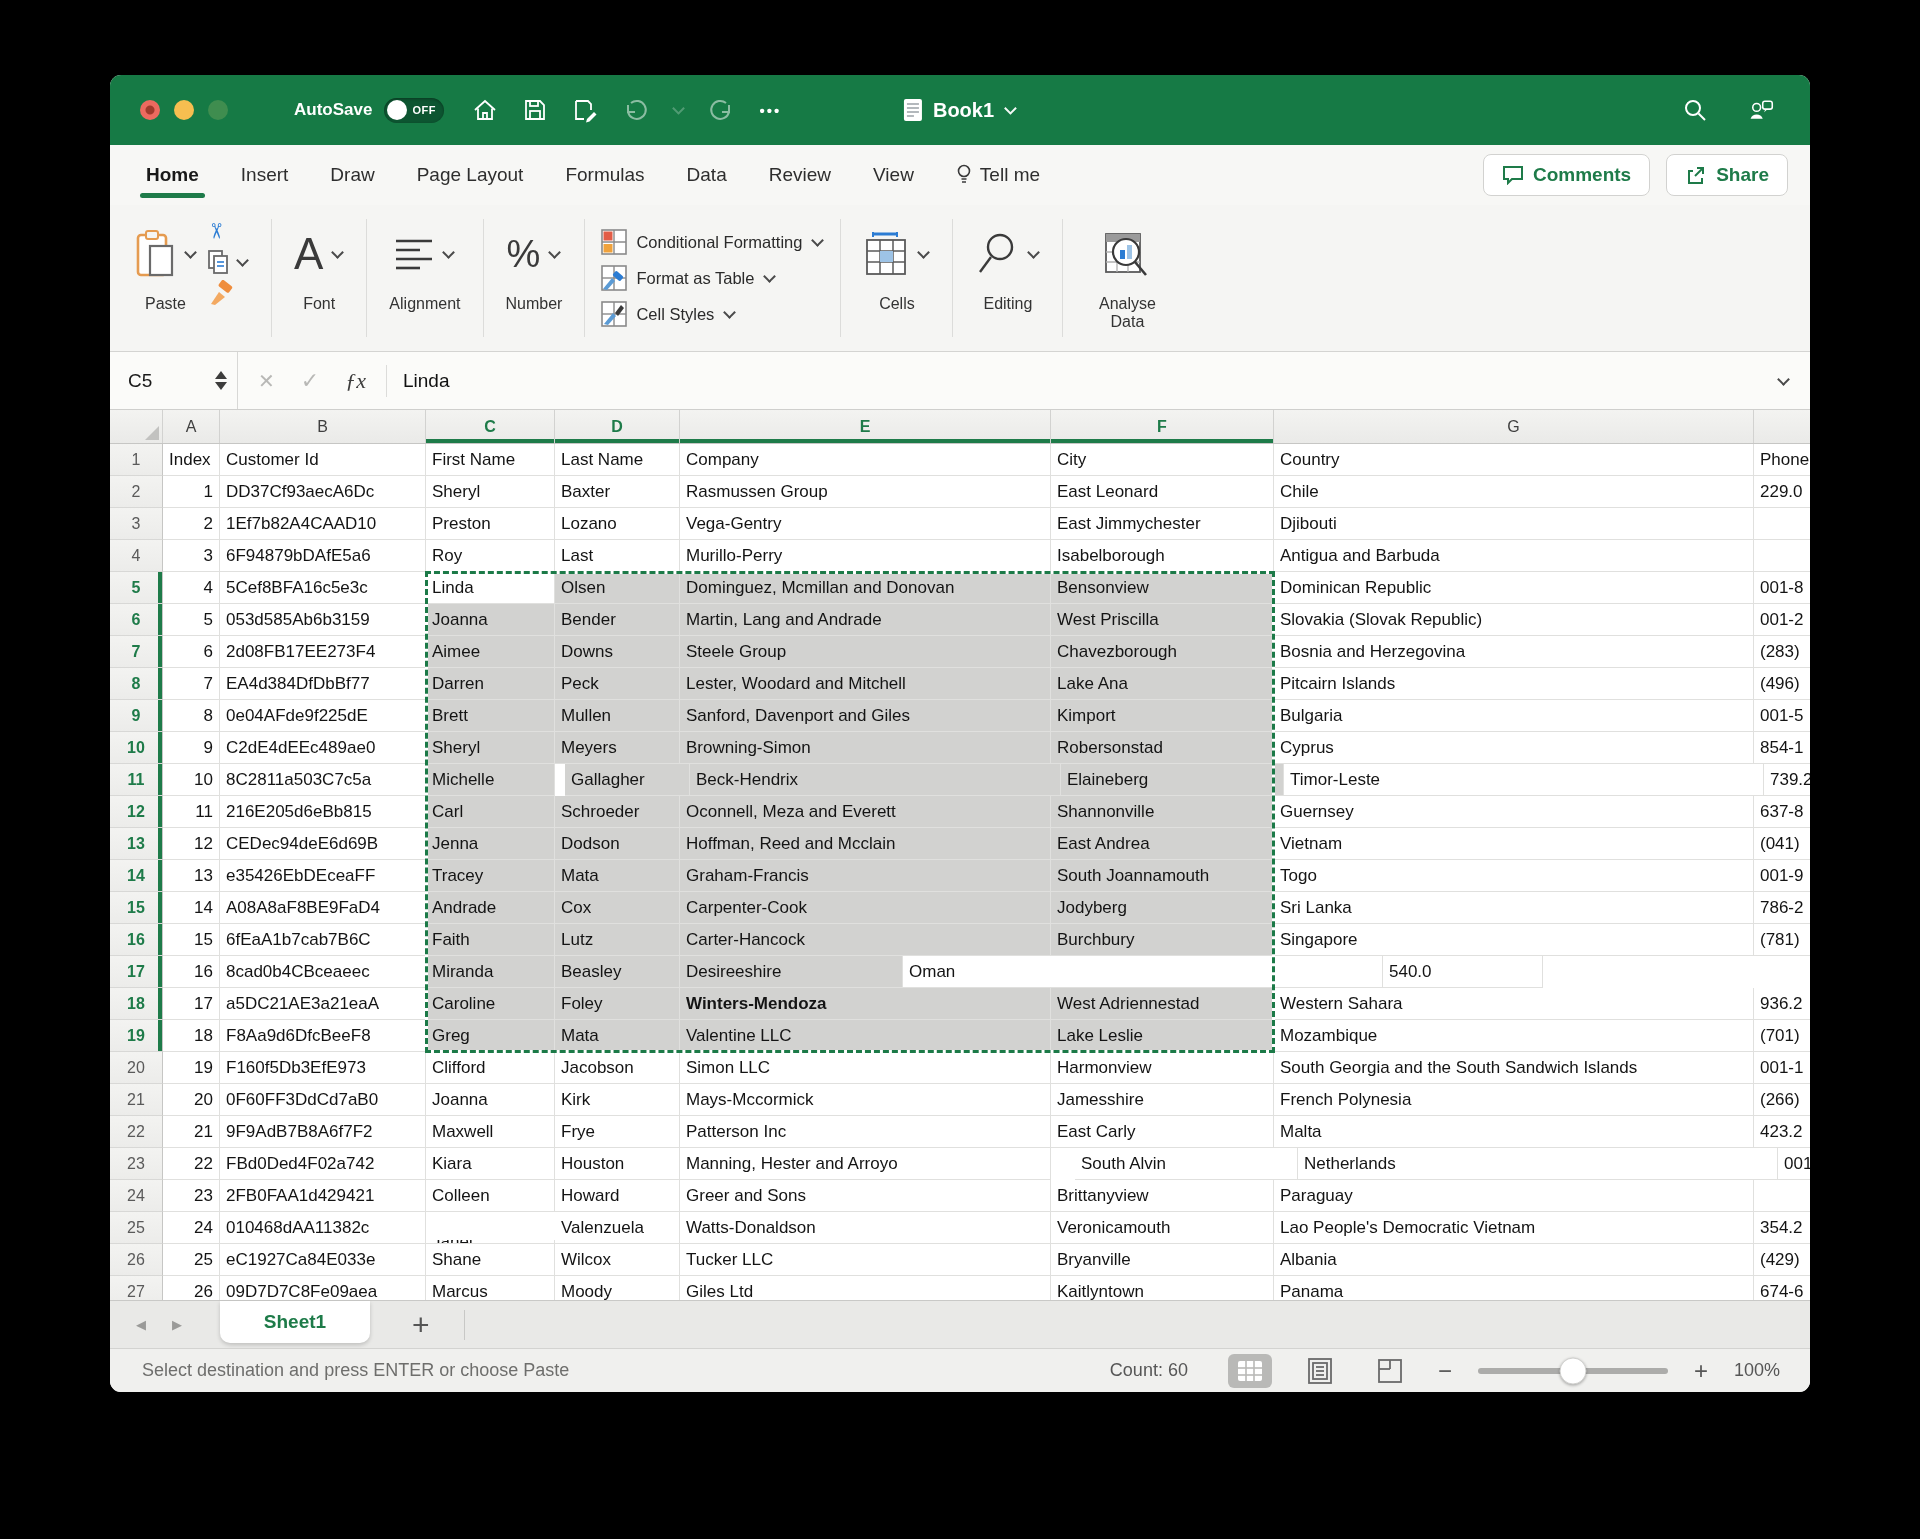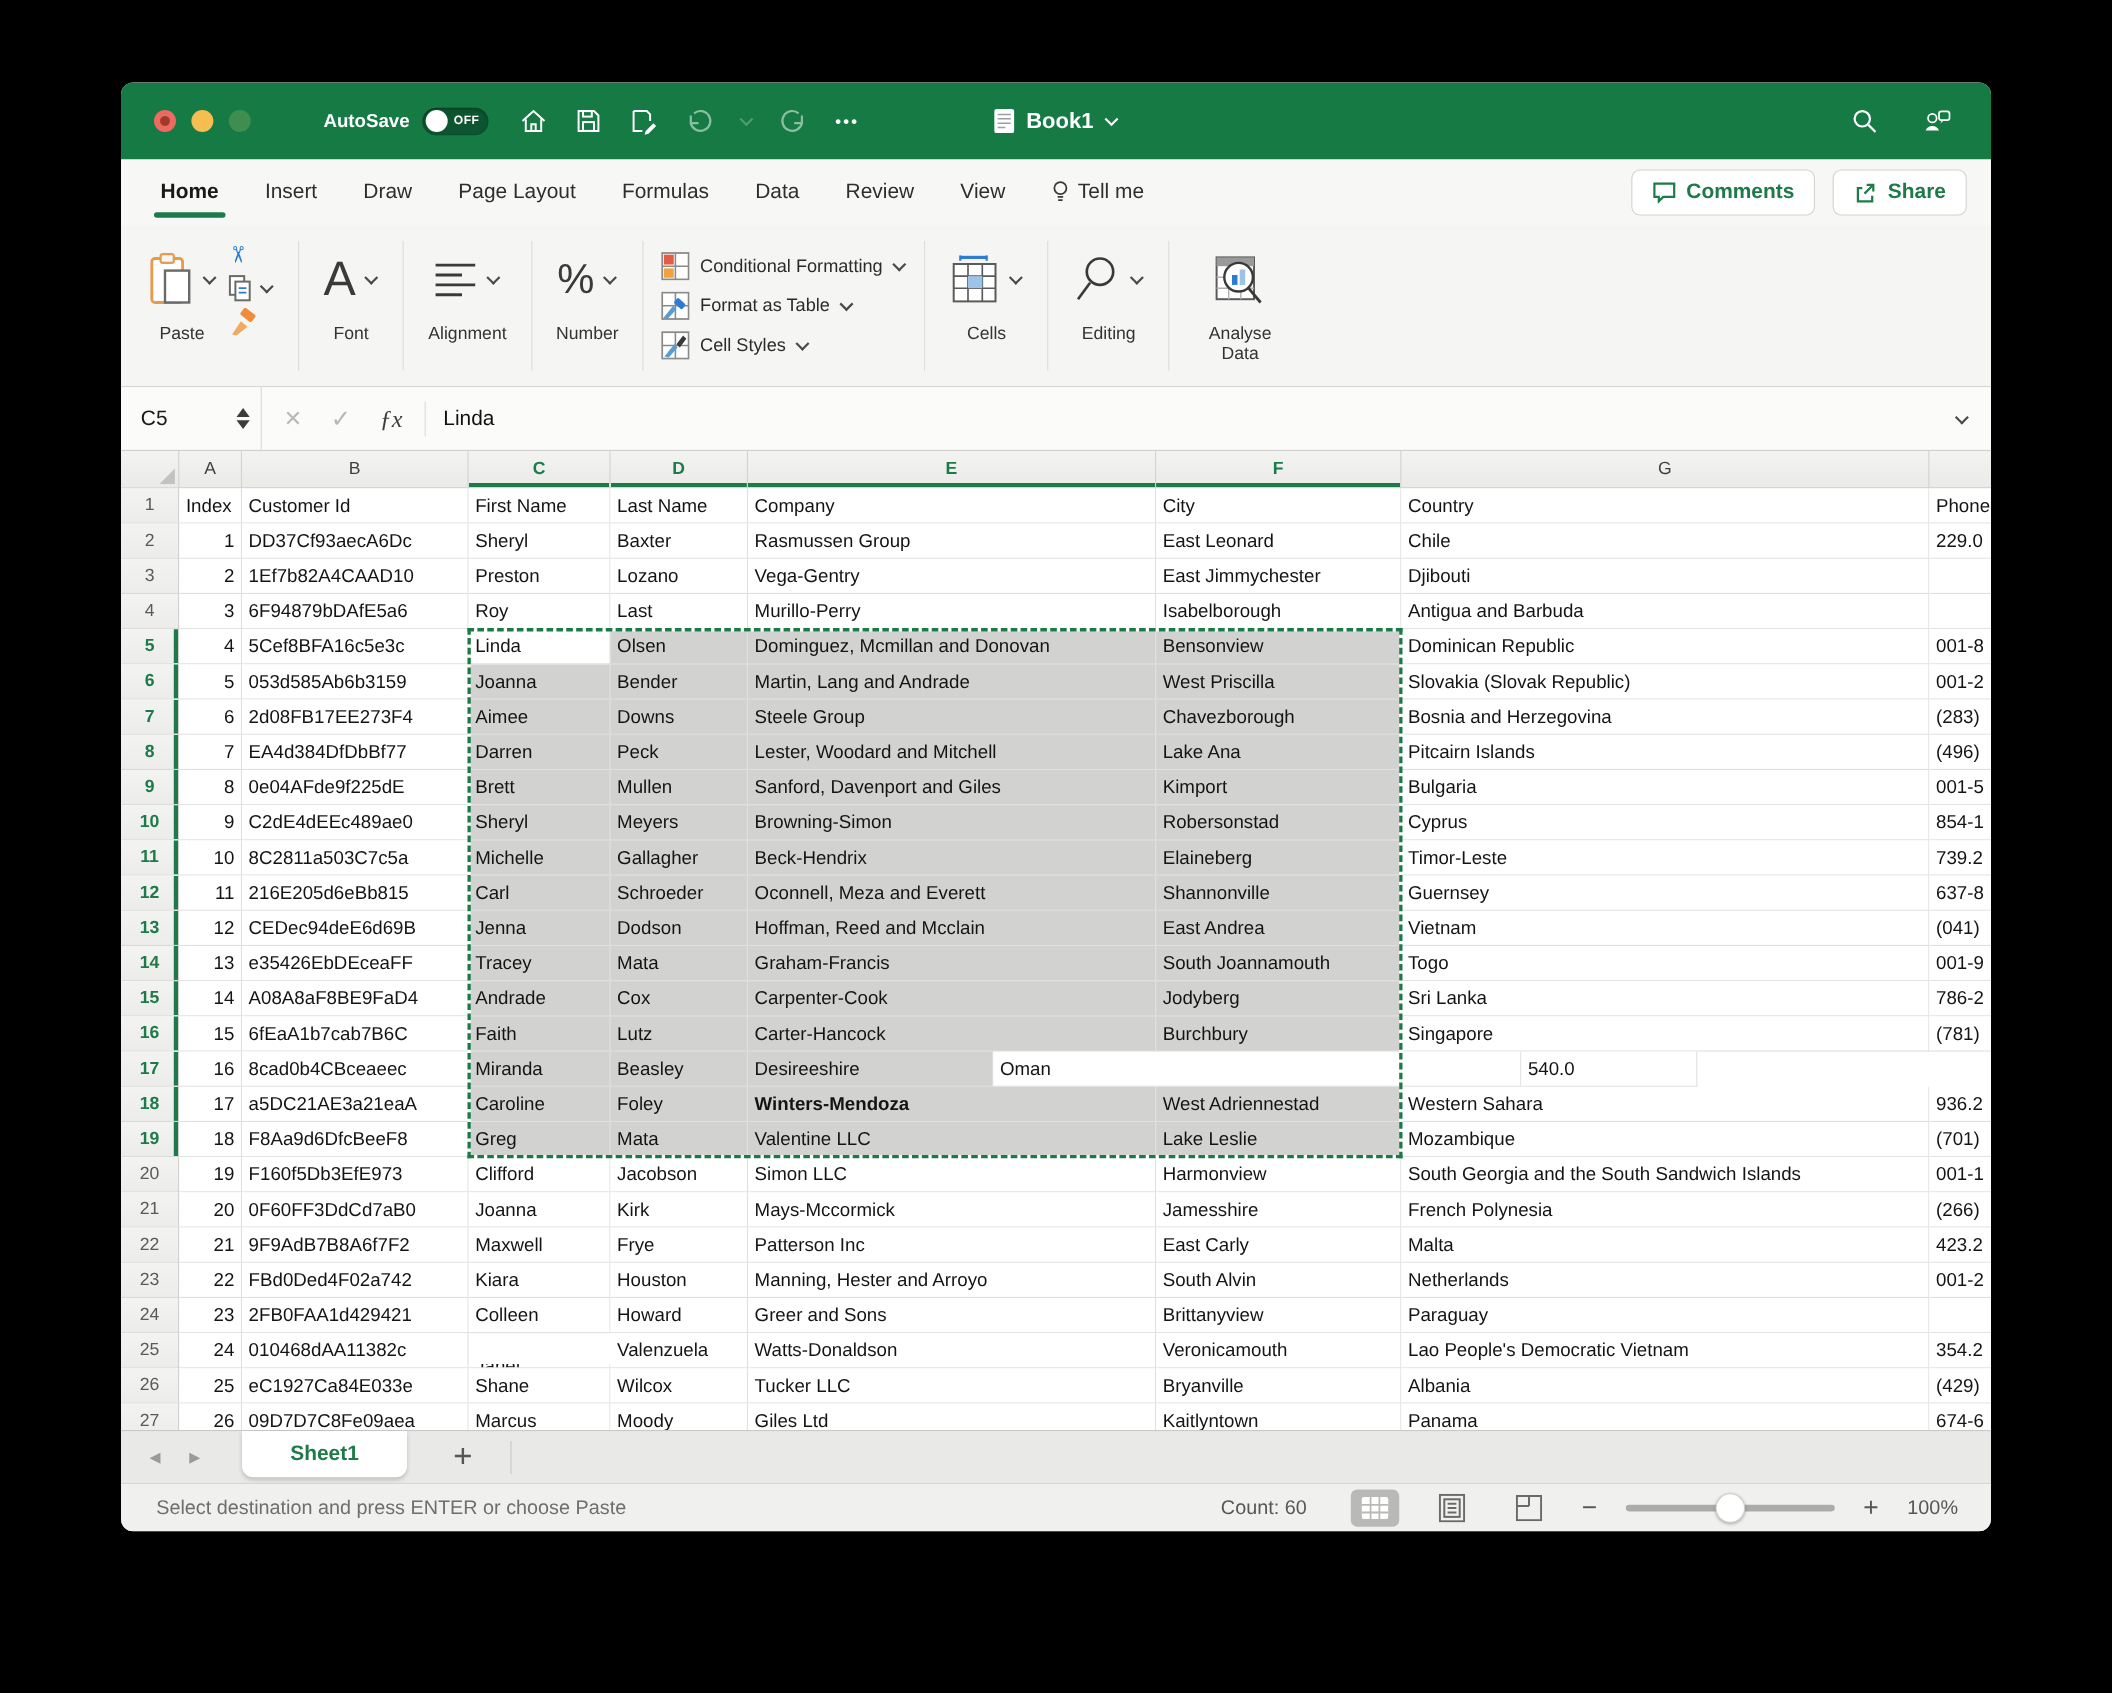--- a/index.html
+++ b/index.html
@@ -547,21 +547,21 @@
           <div class="g-cell sel" style="width: 371px;">Browning-Simon</div>
           <div class="g-cell sel" style="width: 223px;">Robersonstad</div>
           <div class="g-cell" style="width: 480px;">Cyprus</div>
           <div class="g-cell" style="width: 160px;">854-1</div>
         </div>
         <div class="g-row">
           <div class="rh-cell selr" style="width: 53px;">11</div>
           <div class="g-cell num" style="width: 57px;">10</div>
           <div class="g-cell" style="width: 206px;">8C2811a503C7c5a</div>
           <div class="g-cell sel" style="width: 129px;">Michelle</div>
-          <div class="g-cell sel" style="width: 125px;">Gallagher</div>
+          <div class="g-cell sel" style="width: 125px; margin-left: 10px;">Gallagher</div>
           <div class="g-cell sel" style="width: 371px;">Beck-Hendrix</div>
           <div class="g-cell sel" style="width: 223px;">Elaineberg</div>
           <div class="g-cell" style="width: 480px;">Timor-Leste</div>
           <div class="g-cell" style="width: 160px;">739.2</div>
         </div>
         <div class="g-row">
           <div class="rh-cell selr" style="width: 53px;">12</div>
           <div class="g-cell num" style="width: 57px;">11</div>
           <div class="g-cell" style="width: 206px;">216E205d6eBb815</div>
           <div class="g-cell sel" style="width: 129px;">Carl</div>
@@ -680,21 +680,21 @@
           <div class="g-cell" style="width: 480px;">Malta</div>
           <div class="g-cell" style="width: 160px;">423.2</div>
         </div>
         <div class="g-row">
           <div class="rh-cell" style="width: 53px;">23</div>
           <div class="g-cell num" style="width: 57px;">22</div>
           <div class="g-cell" style="width: 206px;">FBd0Ded4F02a742</div>
           <div class="g-cell" style="width: 129px;">Kiara</div>
           <div class="g-cell" style="width: 125px;">Houston</div>
           <div class="g-cell" style="width: 371px;">Manning, Hester and Arroyo</div>
-          <div class="g-cell" style="width: 223px;">South Alvin</div>
+          <div class="g-cell" style="width: 223px; margin-left: 24px;">South Alvin</div>
           <div class="g-cell" style="width: 480px;">Netherlands</div>
           <div class="g-cell" style="width: 160px;">001-2</div>
         </div>
         <div class="g-row">
           <div class="rh-cell" style="width: 53px;">24</div>
           <div class="g-cell num" style="width: 57px;">23</div>
           <div class="g-cell" style="width: 206px;">2FB0FAA1d429421</div>
           <div class="g-cell" style="width: 129px;">Colleen</div>
           <div class="g-cell" style="width: 125px;">Howard</div>
           <div class="g-cell" style="width: 371px;">Greer and Sons</div>

